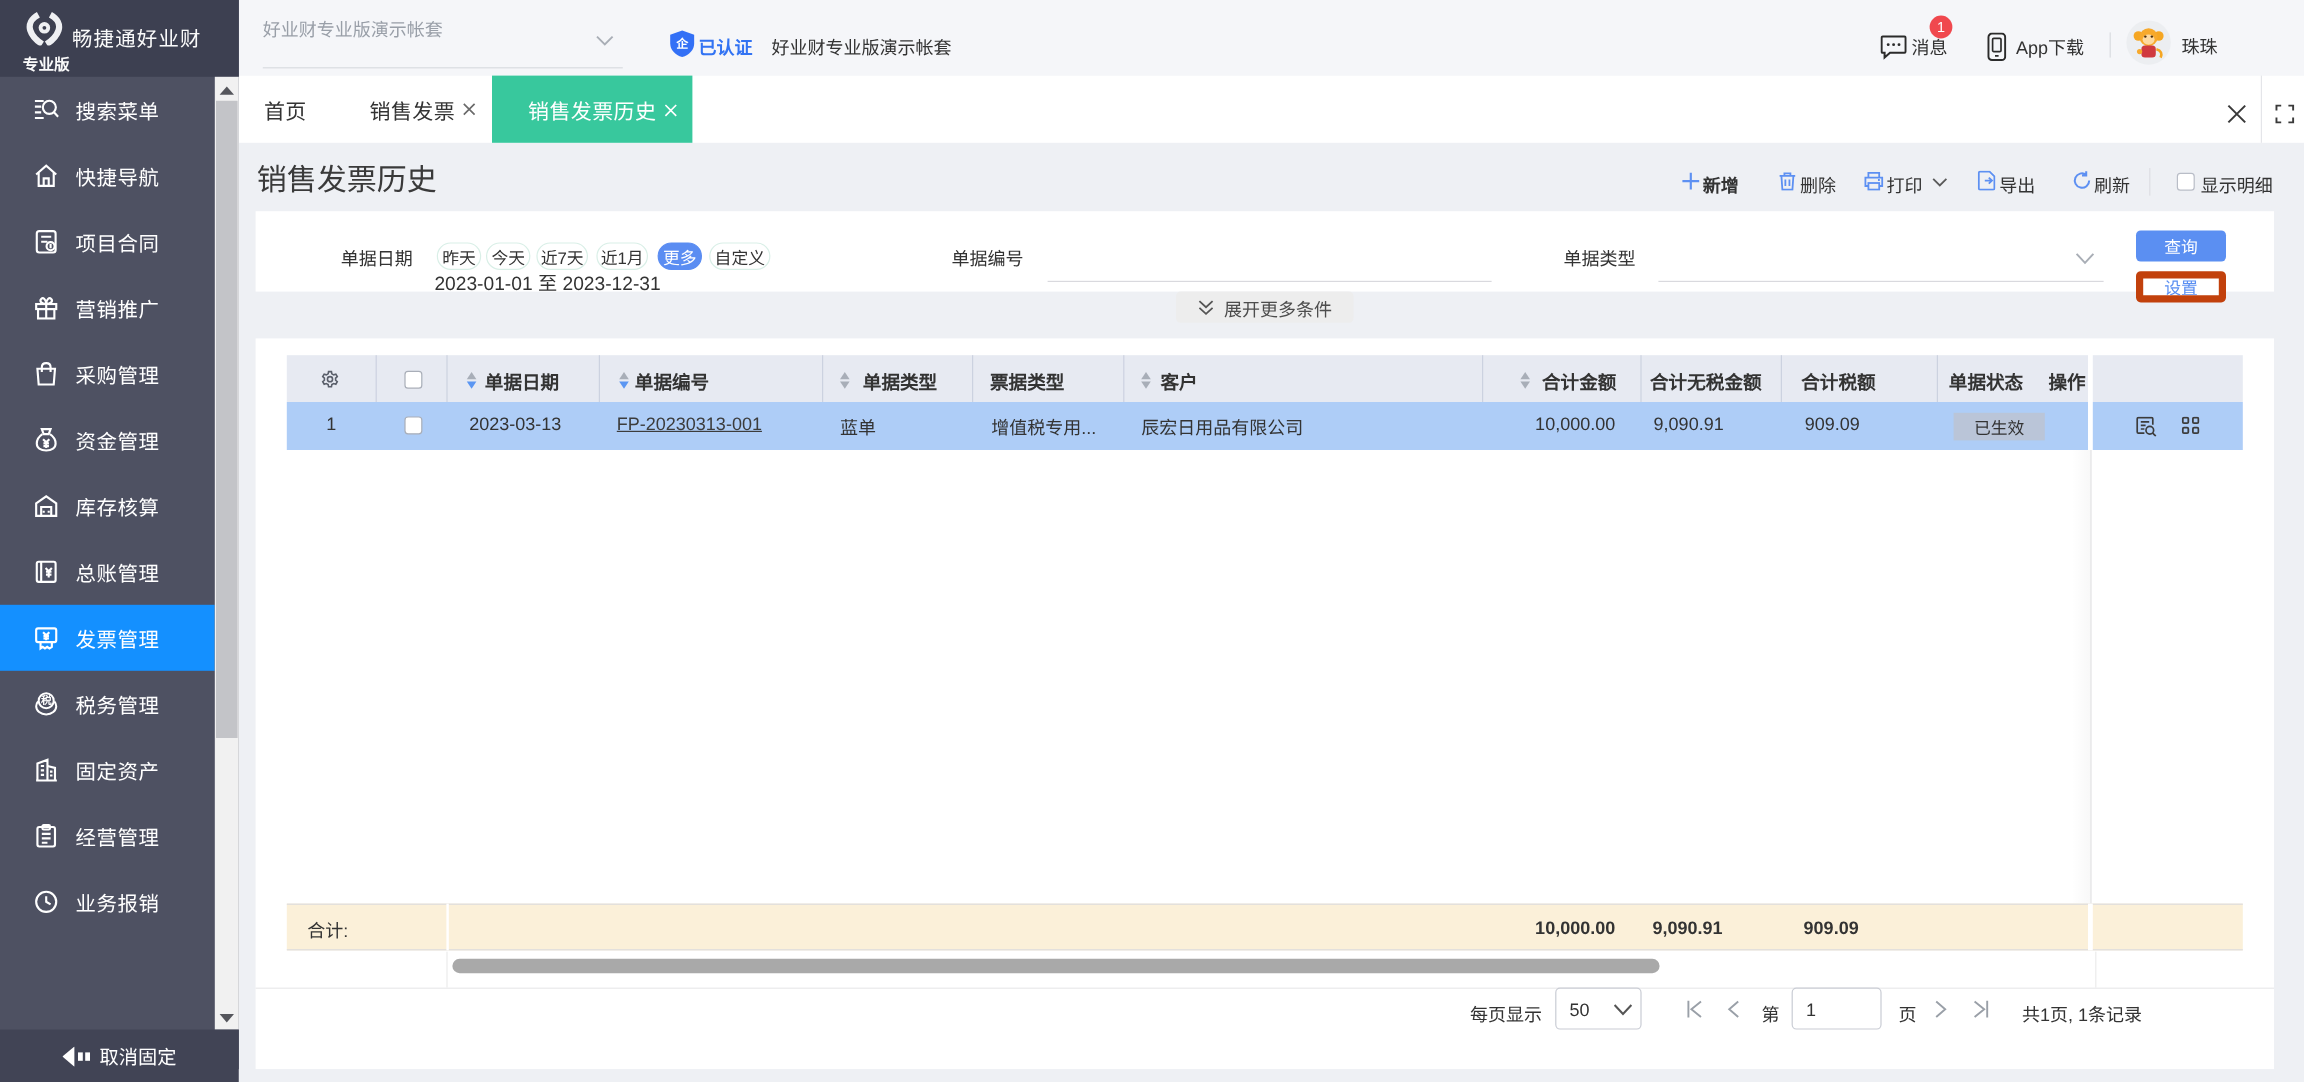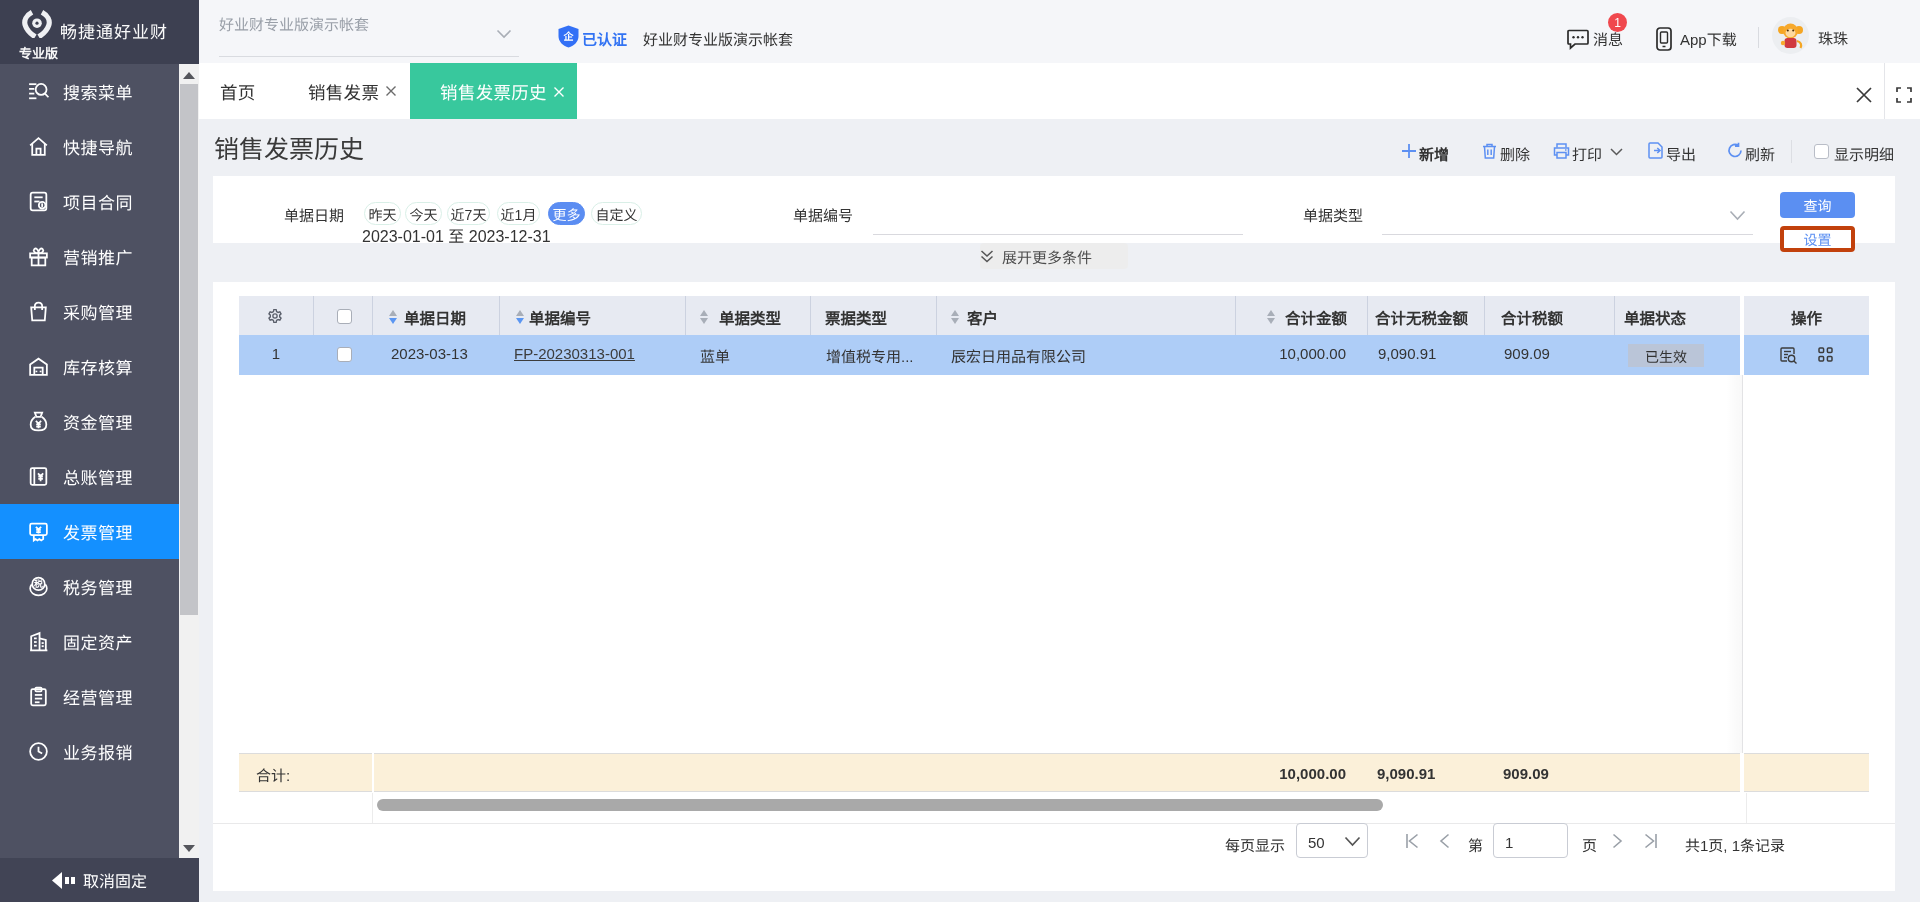--- a/index.html
+++ b/index.html
@@ -23,30 +23,30 @@
 
 #topbar { position:absolute; left:199px; top:0; width:1721px; height:63px; background:#f5f6f9; }
 #tabbar { position:absolute; left:199px; top:63px; width:1721px; height:56px; background:#fff; }
 .tab { position:absolute; top:0; height:56px; display:flex; align-items:center; font-size:17.5px; letter-spacing:0.3px; color:#333; }
 .tab.green { background:#38c89d; color:#fff; }
 
 
 #title { position:absolute; left:214px; top:129px; font-size:25px; color:#3a3a3a; }
 .panel { position:absolute; background:#fff; }
 #fpanel { left:213px; top:176px; width:1682px; height:67px; }
-#expander { position:absolute; left:980px; top:243px; width:148px; height:26px; background:#ededed; border-radius:4px; display:flex; align-items:center; font-size:15px; color:#4d4d4d; }
+#expander { position:absolute; left:980px; top:243px; width:148px; height:26px; background:#ededed; border-radius:4px; display:flex; align-items:center; justify-content:center; font-size:15px; color:#4d4d4d; }
 #tpanel { left:213px; top:282px; width:1682px; height:609px; }
 
 .lab { position:absolute; font-size:15px; color:#333; }
 .chip { position:absolute; top:202px; height:23px; border:1px solid #d9efe7; border-radius:12px; background:#fff; font-size:14px; color:#333; display:flex; align-items:center; justify-content:center; }
 .chip.blue { background:#5b8df2; border-color:#5b8df2; color:#fff; }
 .uline { position:absolute; height:1px; background:#d9d9de; }
 
 .btn-q { position:absolute; left:1780px; top:192px; width:75px; height:26px; background:#5b8ff2; color:#fff; font-size:14px; border-radius:4px; display:flex; align-items:center; justify-content:center; }
-.btn-s { position:absolute; left:1780px; top:226px; width:75px; height:26px; background:#fff; color:#5b8ff2; font-size:14px; border-radius:4px; border:4px solid #c2410c; display:flex; align-items:center; justify-content:center; }
+.btn-s { position:absolute; left:1780px; top:226px; width:75px; height:26px; background:#fff; color:#5b8ff2; font-size:14px; border-radius:4px; border:6px solid #c2410c; display:flex; align-items:center; justify-content:center; }
 
 
 .tbtx { position:absolute; top:143px; font-size:15px; color:#333; }
 .cb { position:absolute; width:15px; height:15px; border:1px solid #b9bdc7; border-radius:3px; background:#fff; }
 
 
 .th { position:absolute; top:296px; height:39px; background:#e7eaf2; }
 .td { position:absolute; top:335px; height:40px; background:#aecdf7; }
 .htx { font-size:15.5px; font-weight:bold; color:#333; position:absolute; top:306px; white-space:nowrap; }
 .dtx { font-size:15px; color:#333; position:absolute; top:10px; white-space:nowrap; }
@@ -196,37 +196,37 @@
           <g fill="none" stroke="#fff" stroke-width="1.7">
             <path d="M4 7 H18 L17 19.5 H5 Z"></path>
             <path d="M7.5 9.5 V6 C7.5 3.8 9 2.5 11 2.5 C13 2.5 14.5 3.8 14.5 6 V9.5"></path>
           </g>
         </svg>
         <span class="tx">采购管理</span>
       </div>
     <div class="mi">
         <svg class="ic" viewBox="0 0 22 22">
           <g fill="none" stroke="#fff" stroke-width="1.7">
+            <path d="M8 6.5 C5 8.5 3.5 11 3.5 14 C3.5 17.5 6.5 19.5 11 19.5 C15.5 19.5 18.5 17.5 18.5 14 C18.5 11 17 8.5 14 6.5"></path>
+            <path d="M7.5 2.5 H14.5 L13 6.5 H9 Z"></path>
+            <path d="M8.5 10.5 L11 13 L13.5 10.5 M8.8 13.8 H13.2 M8.8 16 H13.2 M11 13 V17.5"></path>
+          </g>
+        </svg>
+        <span class="tx">资金管理</span>
+      </div>
+    <div class="mi">
+        <svg class="ic" viewBox="0 0 22 22">
+          <g fill="none" stroke="#fff" stroke-width="1.7">
             <path d="M3 9 L11 3.5 L19 9 V19 H3 Z"></path>
             <path d="M7 19 V12 H15 V19"></path>
             <line x1="9" y1="15" x2="9" y2="16.5"></line>
             <line x1="13" y1="15" x2="13" y2="16.5"></line>
           </g>
         </svg>
         <span class="tx">库存核算</span>
-      </div>
-    <div class="mi">
-        <svg class="ic" viewBox="0 0 22 22">
-          <g fill="none" stroke="#fff" stroke-width="1.7">
-            <path d="M8 6.5 C5 8.5 3.5 11 3.5 14 C3.5 17.5 6.5 19.5 11 19.5 C15.5 19.5 18.5 17.5 18.5 14 C18.5 11 17 8.5 14 6.5"></path>
-            <path d="M7.5 2.5 H14.5 L13 6.5 H9 Z"></path>
-            <path d="M8.5 10.5 L11 13 L13.5 10.5 M8.8 13.8 H13.2 M8.8 16 H13.2 M11 13 V17.5"></path>
-          </g>
-        </svg>
-        <span class="tx">资金管理</span>
       </div>
     <div class="mi">
         <svg class="ic" viewBox="0 0 22 22">
           <g fill="none" stroke="#fff" stroke-width="1.7">
             <rect x="3.5" y="3" width="15" height="16" rx="1.5"></rect>
             <line x1="7" y1="3" x2="7" y2="19"></line>
             <path d="M10.5 8 L13 10.5 L15.5 8 M10.8 11 H15.2 M10.8 13.3 H15.2 M13 10.5 V15.5"></path>
           </g>
         </svg>
         <span class="tx">总账管理</span>
@@ -406,21 +406,21 @@
 
   <span class="htx" style="left:404px;">单据日期</span>
   <span class="htx" style="left:529px;">单据编号</span>
   <span class="htx" style="left:719px;">单据类型</span>
   <span class="htx" style="left:825px;">票据类型</span>
   <span class="htx" style="left:967px;">客户</span>
   <span class="htx" style="left:1235px;width:112px;text-align:right;">合计金额</span>
   <span class="htx" style="left:1375px;">合计无税金额</span>
   <span class="htx" style="left:1501px;">合计税额</span>
   <span class="htx" style="left:1624px;">单据状态</span>
-  <span class="htx" style="left:1744px;width:125px;text-align:center;">操作</span>
+  <span class="htx" style="left:1660px;width:125px;text-align:center;">操作</span>
 
   <div class="td" style="left:239px;width:1501px;"></div>
   <div class="td" style="left:1744px;width:125px;"></div>
   <span class="dtx" style="left:239px;width:74px;text-align:center;top:345px;">1</span>
   <div class="cb" style="left:337px;top:347px;border-color:#a9aeb8;"></div>
   <span class="dtx" style="left:391px;top:345px;">2023-03-13</span>
   <span class="dtx" style="left:514px;top:345px;text-decoration:underline;color:#3c3c3c;">FP-20230313-001</span>
   <span class="dtx" style="left:700px;top:345px;">蓝单</span>
   <span class="dtx" style="left:826px;top:345px;">增值税专用...</span>
   <span class="dtx" style="left:951px;top:345px;">辰宏日用品有限公司</span>

